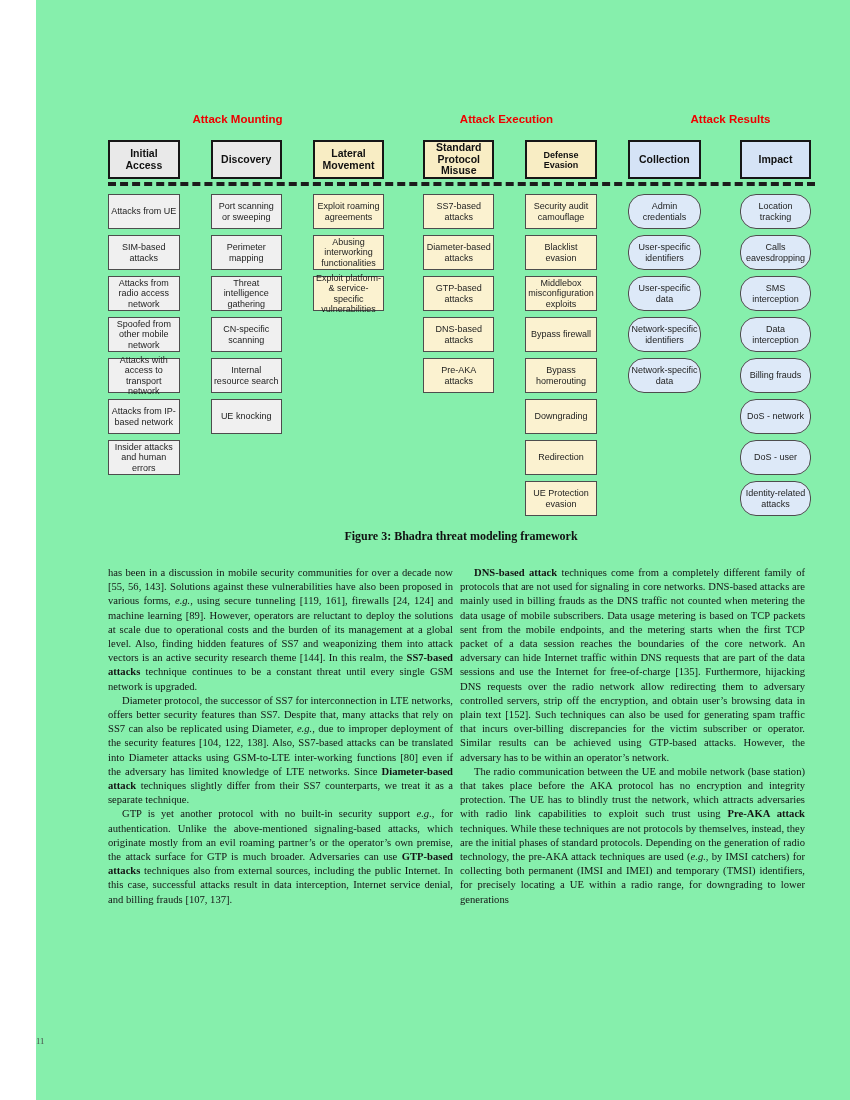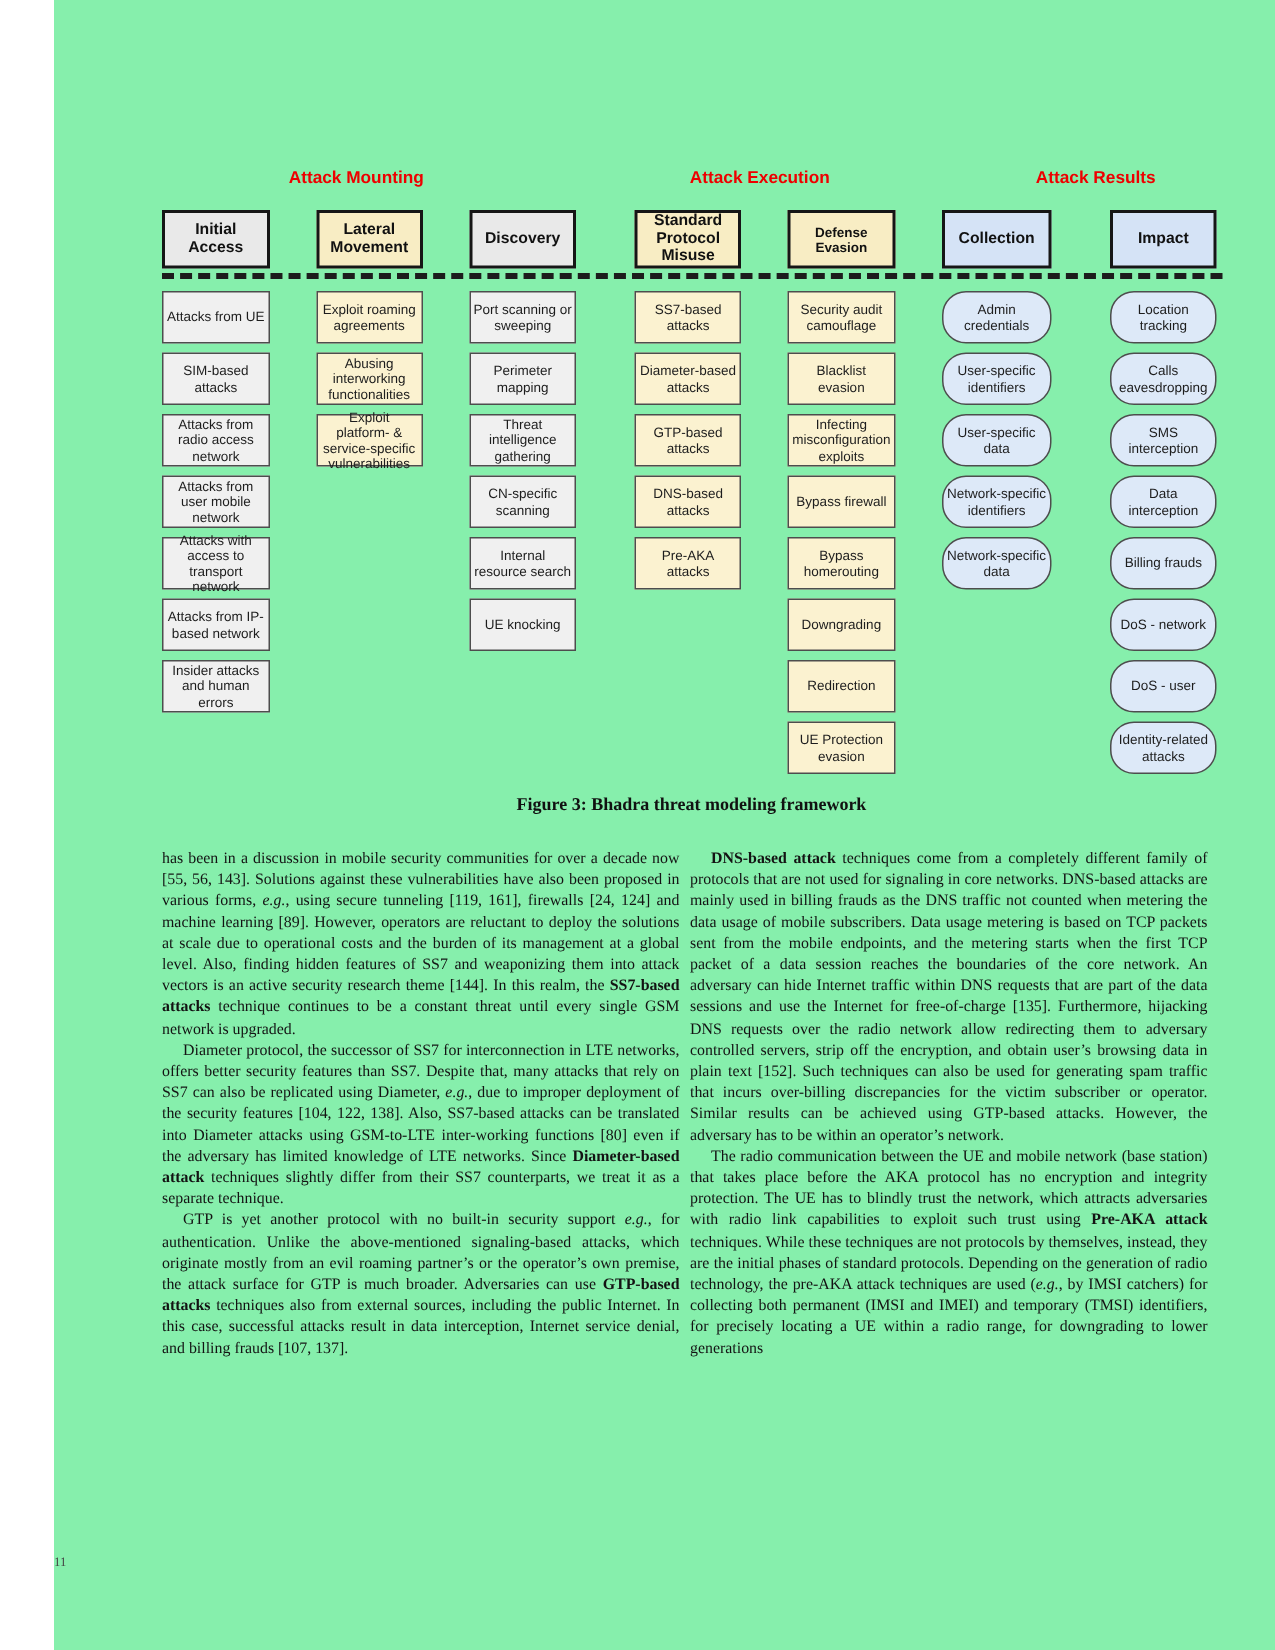--- a/index.html
+++ b/index.html
@@ -62,61 +62,61 @@
       <div></div>
       <div class="group-title">Attack Results</div>
     </div>
     <div class="fig-grid" id="fig-grid">
         <div class="fcol theme-gray">
           <div class="fhdr">Initial Access</div>
           <div class="fbody">
             <div class="fcell">Attacks from UE</div>
             <div class="fcell">SIM-based attacks</div>
             <div class="fcell">Attacks from radio access network</div>
-            <div class="fcell">Attacks from user mobile network</div>
+            <div class="fcell">Spoofed from other mobile network</div>
             <div class="fcell">Attacks with access to transport network</div>
             <div class="fcell">Attacks from IP-based network</div>
             <div class="fcell">Insider attacks and human errors</div>
-          </div>
-        </div>
-        <div class="fcol theme-yellow">
-          <div class="fhdr">Lateral Movement</div>
-          <div class="fbody">
-            <div class="fcell">Exploit roaming agreements</div>
-            <div class="fcell">Abusing interworking functionalities</div>
-            <div class="fcell">Exploit platform- &amp; service-specific vulnerabilities</div>
           </div>
         </div>
         <div class="fcol theme-gray">
           <div class="fhdr">Discovery</div>
           <div class="fbody">
             <div class="fcell">Port scanning or sweeping</div>
             <div class="fcell">Perimeter mapping</div>
             <div class="fcell">Threat intelligence gathering</div>
             <div class="fcell">CN-specific scanning</div>
             <div class="fcell">Internal resource search</div>
             <div class="fcell">UE knocking</div>
+          </div>
+        </div>
+        <div class="fcol theme-yellow">
+          <div class="fhdr">Lateral Movement</div>
+          <div class="fbody">
+            <div class="fcell">Exploit roaming agreements</div>
+            <div class="fcell">Abusing interworking functionalities</div>
+            <div class="fcell">Exploit platform- &amp; service-specific vulnerabilities</div>
           </div>
         </div>
         <div class="fcol theme-yellow">
           <div class="fhdr">Standard Protocol Misuse</div>
           <div class="fbody">
             <div class="fcell">SS7-based attacks</div>
             <div class="fcell">Diameter-based attacks</div>
             <div class="fcell">GTP-based attacks</div>
             <div class="fcell">DNS-based attacks</div>
             <div class="fcell">Pre-AKA attacks</div>
           </div>
         </div>
         <div class="fcol theme-yellow">
           <div class="fhdr">Defense Evasion</div>
           <div class="fbody">
             <div class="fcell">Security audit camouflage</div>
             <div class="fcell">Blacklist evasion</div>
-            <div class="fcell">Infecting misconfiguration exploits</div>
+            <div class="fcell">Middlebox misconfiguration exploits</div>
             <div class="fcell">Bypass firewall</div>
             <div class="fcell">Bypass homerouting</div>
             <div class="fcell">Downgrading</div>
             <div class="fcell">Redirection</div>
             <div class="fcell">UE Protection evasion</div>
           </div>
         </div>
         <div class="fcol theme-blue">
           <div class="fhdr">Collection</div>
           <div class="fbody">

